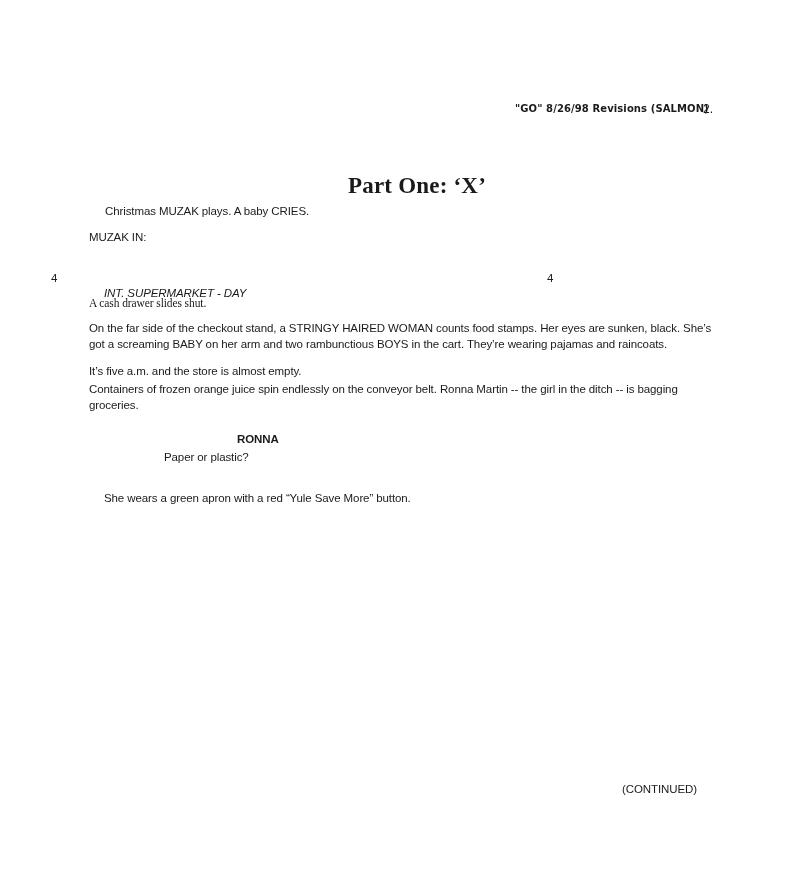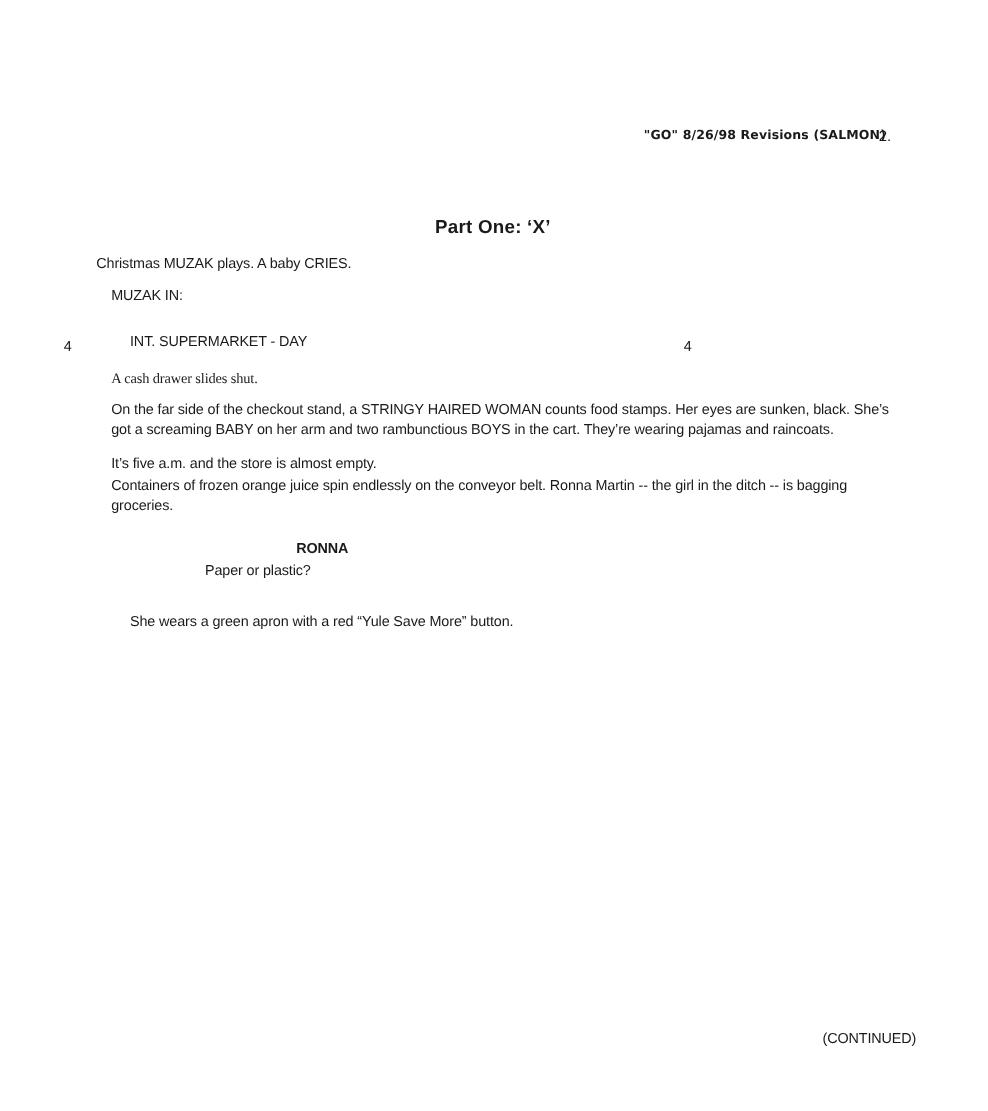--- a/index.html
+++ b/index.html
@@ -2,43 +2,43 @@
 <html><head>
 <meta charset="utf-8">
 <style>
   html, body { margin: 0; padding: 0; background: #ffffff; }
   body { width: 790px; height: 889px; position: relative; overflow: hidden;
          font-family: "Liberation Sans", sans-serif; color: #1a1a1a; }
   .abs { position: absolute; white-space: nowrap; }
   .body-text { font-size: 11.5px; line-height: 16px; letter-spacing: -0.1px; }
   .header-rev { font-family: "DejaVu Sans", sans-serif; font-size: 10px; font-weight: bold; letter-spacing: 0.1px; }
   .page-num { font-size: 12px; }
-  .title { font-family: Liberation Sans, sans-serif; font-size: 15px; font-weight: bold; letter-spacing: 0.2px; }
+  .title { font-family: Liberation Serif, serif; font-size: 23px; font-weight: bold; letter-spacing: 0.2px; }
   .wrap { white-space: normal; width: 630px; }
 </style>
 </head>
 <body>
 
 <div>
   <div class="abs header-rev" style="left:515px; top:103px;">"GO" 8/26/98 Revisions (SALMON)</div>
   <div class="abs page-num" style="left:703px; top:102px;">2.</div>
 
   <div class="abs title" style="left:348px; top:173px;">Part One: ‘X’</div>
 
-  <div class="abs body-text" style="left:77px; top:203px;">Christmas MUZAK plays.  A baby CRIES.</div>
+  <div class="abs body-text" style="left:105px; top:203px;">Christmas MUZAK plays.  A baby CRIES.</div>
   <div class="abs body-text" style="left:89px; top:229px;">MUZAK IN:</div>
 
   <div class="abs body-text" style="left:51px; top:270px;">4</div>
-  <div class="abs body-text" style="left:104px; top:266px;">INT.  SUPERMARKET - DAY</div>
+  <div class="abs body-text" style="left:104px; top:285px;font-style:italic;">INT.  SUPERMARKET - DAY</div>
   <div class="abs body-text" style="left:547px; top:270px;">4</div>
 
   <div class="abs body-text" style="left:89px; top:295px;font-family:Liberation Serif, serif;">A cash drawer slides shut.</div>
   <div class="abs body-text wrap" style="left:89px; top:320px;">On the far side of the checkout stand, a STRINGY HAIRED WOMAN counts food stamps.  Her eyes are sunken, black.  She’s got a screaming BABY on her arm and two rambunctious BOYS in the cart.  They’re wearing pajamas and raincoats.</div>
   <div class="abs body-text" style="left:89px; top:363px;">It’s five a.m. and the store is almost empty.</div>
   <div class="abs body-text wrap" style="left:89px; top:381px;">Containers of frozen orange juice spin endlessly on the conveyor belt.  Ronna Martin -- the girl in the ditch -- is bagging groceries.</div>
 
   <div class="abs body-text" style="left:237px; top:431px;font-weight:bold;">RONNA</div>
   <div class="abs body-text" style="left:164px; top:449px;">Paper or plastic?</div>
 
   <div class="abs body-text" style="left:104px; top:474px;margin-top:16px;">She wears a green apron with a red “Yule Save More” button.</div>
 
-  <div class="abs body-text" style="left:658px; top:781px;margin-top:42px;">(CONTINUED)</div>
+  <div class="abs body-text" style="left:622px; top:781px;">(CONTINUED)</div>
 </div>
 
 </body></html>

